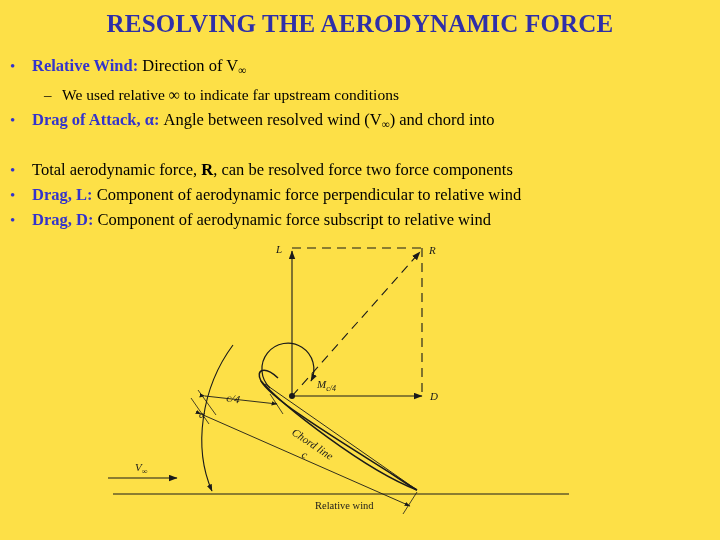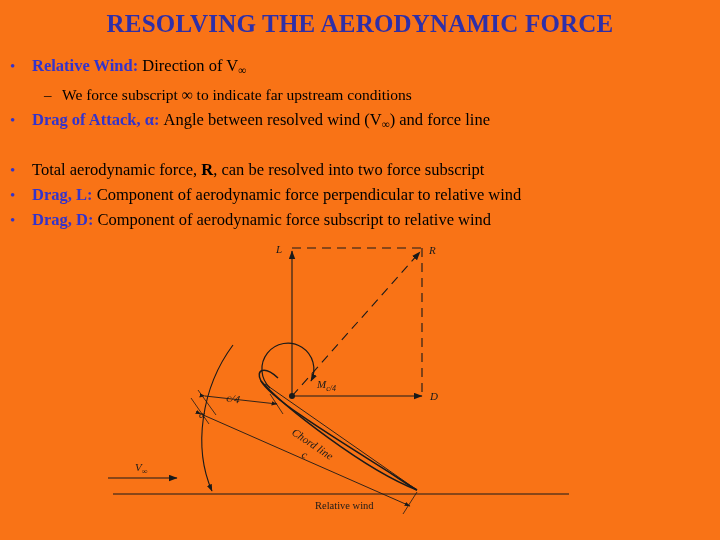--- a/index.html
+++ b/index.html
@@ -11,21 +11,21 @@
     height: 540px;
     background: #ffffff;
     font-family: "Liberation Serif", serif;
     overflow: hidden;
     position: relative;
   }
   #slide {
     position: relative;
     width: 720px;
     height: 540px;
-    background: #f97316;
+    background: #fde047;
   }
 
   
   #title {
     position: absolute;
     left: 0;
     top: 10px;
     width: 720px;
     text-align: center;
     font-family: "Liberation Serif", serif;
@@ -112,33 +112,33 @@
 
   <div id="body">
 
     <div class="bullet-row lvl1">
       <span class="bullet-mark">•</span>
       <span class="bullet-text"><span class="lead">Relative Wind:</span><span> Direction of V</span><sub class="inf">∞</sub></span>
     </div>
 
     <div class="bullet-row lvl2">
       <span class="bullet-mark">–</span>
-      <span class="bullet-text">We force subscript ∞ to indicate far upstream conditions</span>
-    </div>
-
-    <div class="bullet-row lvl1">
-      <span class="bullet-mark">•</span>
-      <span class="bullet-text"><span class="lead">Drag of Attack, α:</span><span> Angle between resolved wind (V</span><sub class="inf">∞</sub><span>) and force line</span></span>
+      <span class="bullet-text">We used relative ∞ to indicate far upstream conditions</span>
+    </div>
+
+    <div class="bullet-row lvl1">
+      <span class="bullet-mark">•</span>
+      <span class="bullet-text"><span class="lead">Drag of Attack, α:</span><span> Angle between resolved wind (V</span><sub class="inf">∞</sub><span>) and chord into</span></span>
     </div>
 
     <div class="spacer-row"></div>
 
     <div class="bullet-row lvl1">
       <span class="bullet-mark">•</span>
-      <span class="bullet-text"><span>Total aerodynamic force, </span><span class="bold-black">R</span><span>, can be resolved into two force subscript</span></span>
+      <span class="bullet-text"><span>Total aerodynamic force, </span><span class="bold-black">R</span><span>, can be resolved force two force components</span></span>
     </div>
 
     <div class="bullet-row lvl1">
       <span class="bullet-mark">•</span>
       <span class="bullet-text"><span class="lead">Drag, L:</span><span> Component of aerodynamic force perpendicular to relative wind</span></span>
     </div>
 
     <div class="bullet-row lvl1">
       <span class="bullet-mark">•</span>
       <span class="bullet-text"><span class="lead">Drag, D:</span><span> Component of aerodynamic force subscript to relative wind</span></span>

